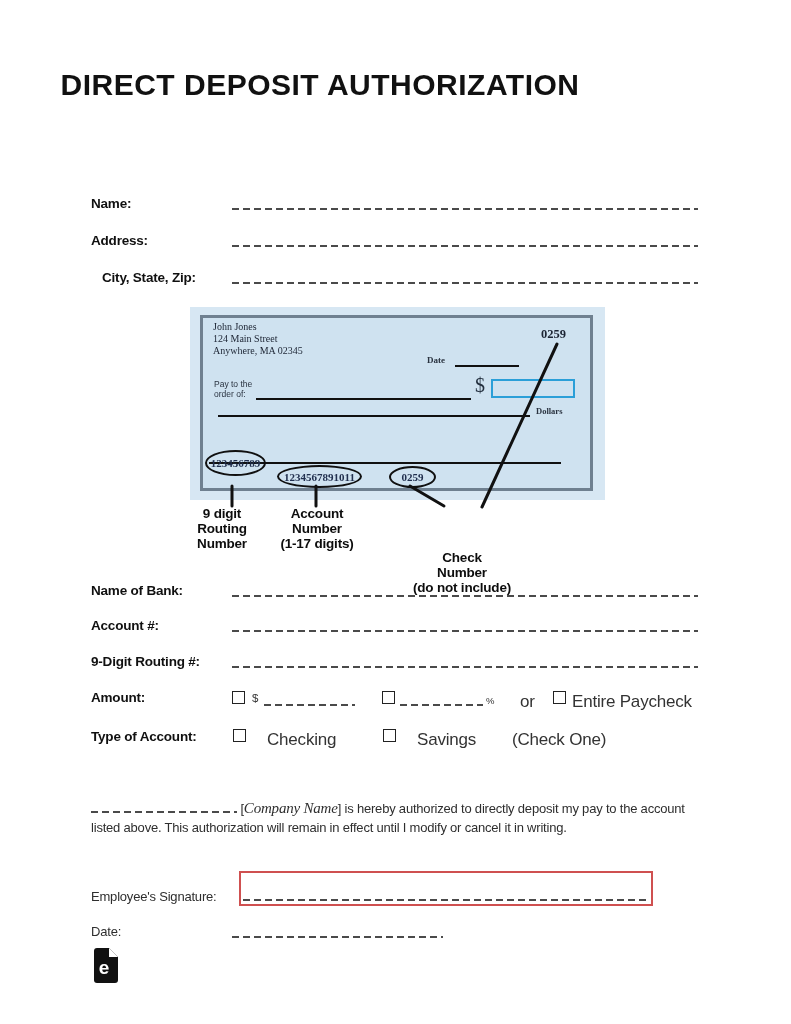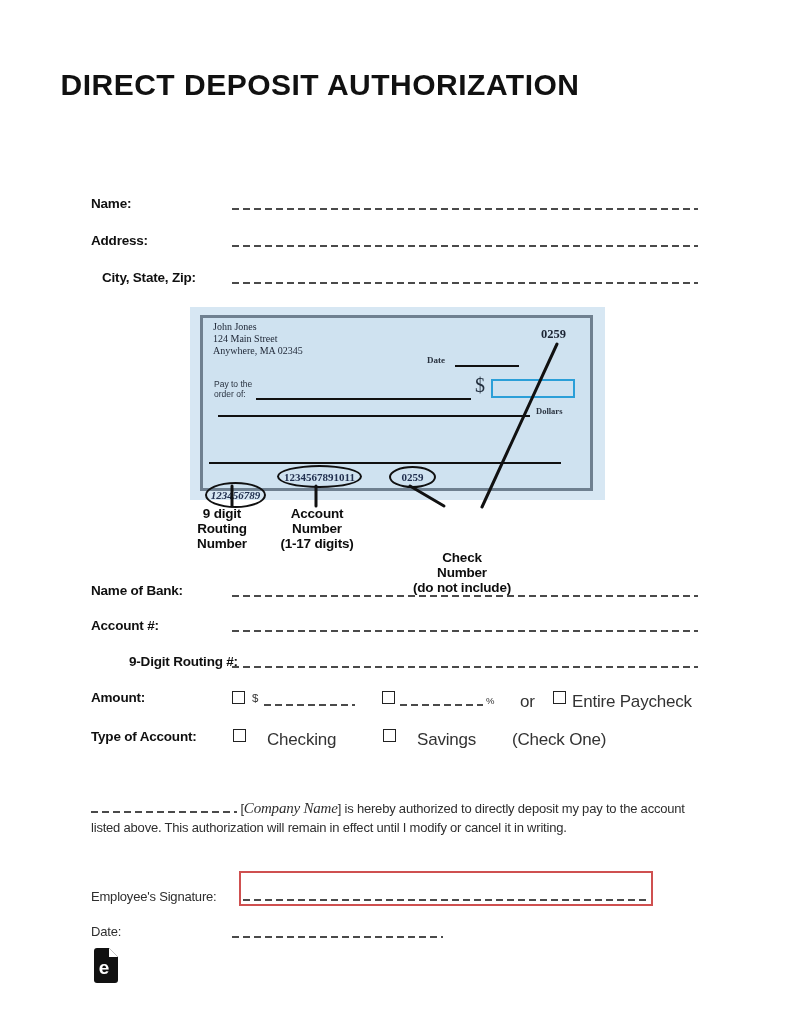--- a/index.html
+++ b/index.html
@@ -100,21 +100,21 @@
       <div class="payto">
         <div>Pay to the</div>
         <div>order of:</div>
       </div>
       <div class="pay-line"></div>
       <div class="dollar">$</div>
       <div class="amt-box"></div>
       <div class="dol-line"></div>
       <div class="dol-lbl">Dollars</div>
       <div class="micr-line"></div>
-      <div class="ellipse" style="left:2px;top:164px;width:61px;height:26px;font-style:italic;">
+      <div class="ellipse" style="left:2px;top:132px;width:61px;height:26px;">
         <span>123456789</span>
       </div>
       <div class="ellipse" style="left:74px;top:147px;width:85px;height:23px;">
         <span>1234567891011</span>
       </div>
       <div class="ellipse" style="left:186px;top:148px;width:47px;height:22px;">
         <span>0259</span>
       </div>
     </div>
   </div>
@@ -141,21 +141,21 @@
     <span>Number</span>
     <span>(do not include)</span>
   </div>
 
   <div class="abs lbl-b" style="left:91px;top:583px;">Name of Bank:</div>
   <div class="abs dash" style="left:232px;top:595px;width:466px;"></div>
 
   <div class="abs lbl-b" style="left:91px;top:618px;">Account #:</div>
   <div class="abs dash" style="left:232px;top:630px;width:466px;"></div>
 
-  <div class="abs lbl-b" style="left:91px;top:654px;margin-left:38px;">9-Digit Routing #:</div>
+  <div class="abs lbl-b" style="left:91px;top:654px;">9-Digit Routing #:</div>
   <div class="abs dash" style="left:232px;top:666px;width:466px;"></div>
 
   <div class="abs lbl-b" style="left:91px;top:690px;">Amount:</div>
   <div class="abs cb" style="left:232px;top:691px;"></div>
   <div class="abs small-txt" style="left:252px;top:692px;font-size:11.5px;">$</div>
   <div class="abs dash" style="left:264px;top:704px;width:91px;"></div>
   <div class="abs cb" style="left:382px;top:691px;"></div>
   <div class="abs dash" style="left:400px;top:704px;width:83px;"></div>
   <div class="abs small-txt" style="left:486px;top:695px;font-size:9.5px;">%</div>
   <div class="abs small-txt" style="left:520px;top:692px;">or</div>

